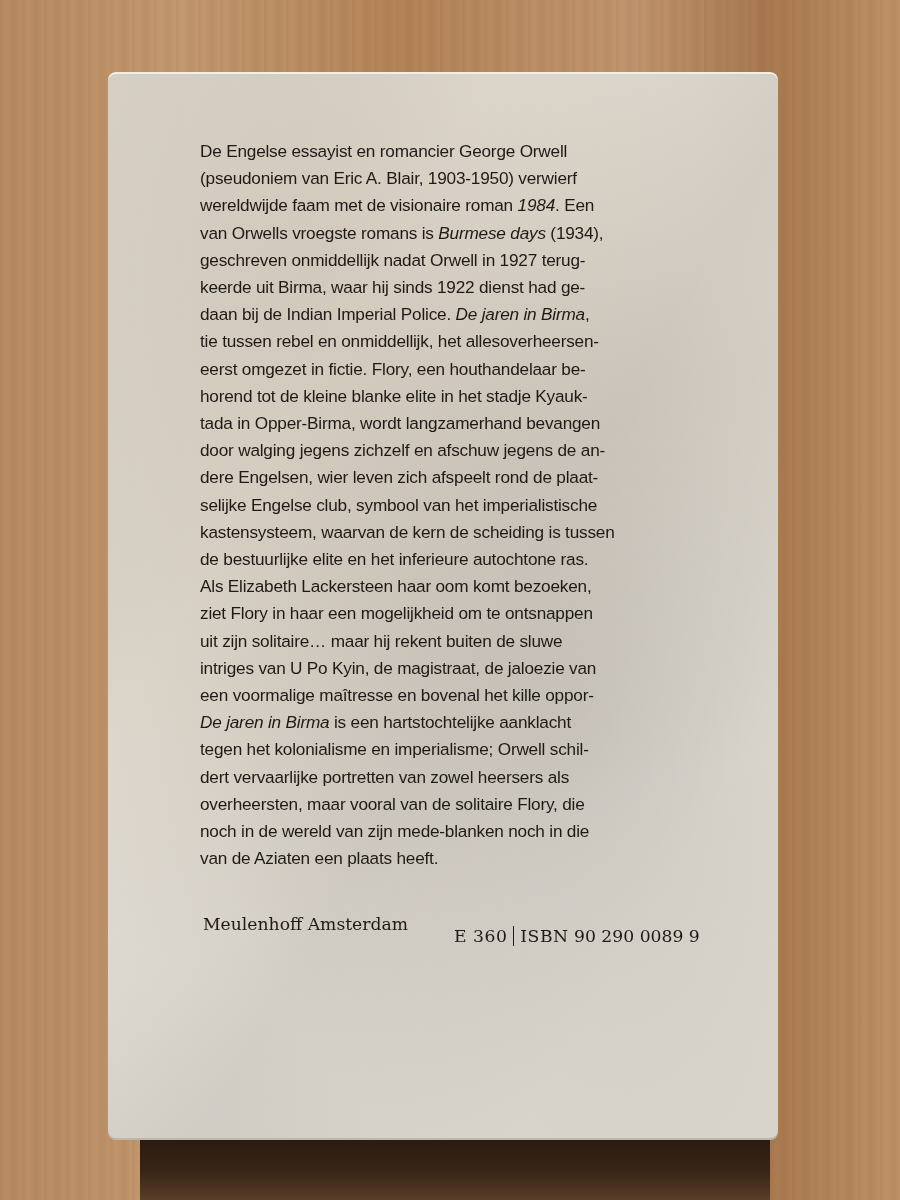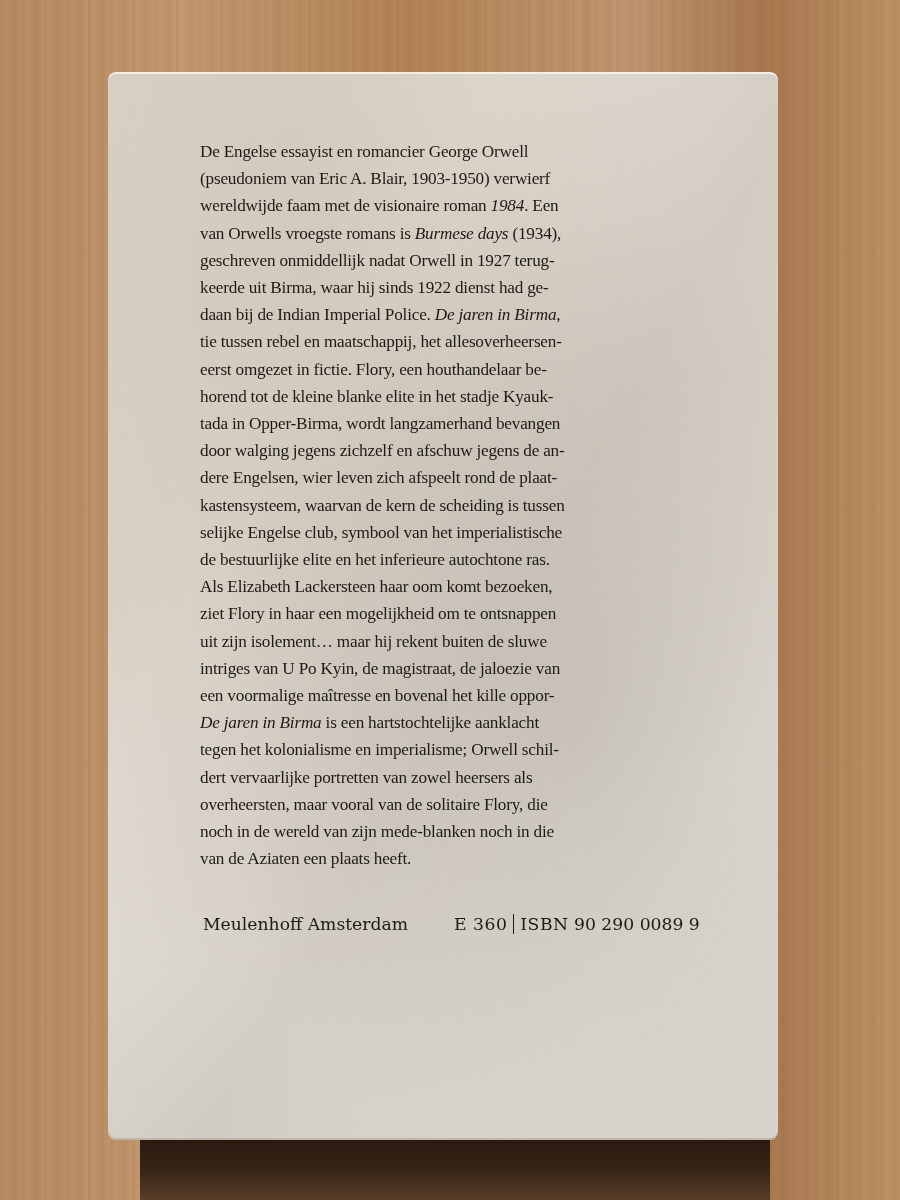--- a/index.html
+++ b/index.html
@@ -18,62 +18,62 @@
     border-radius: 8px;
     background:
       radial-gradient(ellipse at 30% 20%, rgba(200,190,175,0.6), rgba(0,0,0,0) 60%),
       radial-gradient(ellipse at 70% 60%, rgba(180,175,168,0.5), rgba(0,0,0,0) 55%),
       linear-gradient(120deg, rgba(140,130,120,0.12) 0%, rgba(0,0,0,0) 30%, rgba(130,125,120,0.15) 55%, rgba(0,0,0,0) 80%),
       linear-gradient(160deg, #e6e0d6 0%, #ddd7cc 40%, #e3ded6 70%, #d8d3cb 100%);
     box-shadow: 0 2px 0 #f2eee8 inset, 0 -2px 0 #bdb6ab inset;
   }
   .blurb {
     position: absolute; left: 92px; top: 66px; width: 520px;
-    font-family: Liberation Serif, serif;
+    font-family: Liberation Sans, sans-serif;
     font-size: 17.2px; line-height: 27.2px; color: #1e1a16;
     letter-spacing: -0.2px;
   }
   .blurb .line { display: block; white-space: nowrap; }
   .blurb em { font-style: italic; }
   .footer {
     position: absolute; left: 92px; top: 842px; width: 520px;
     font-family: "DejaVu Serif", serif; font-size: 17.2px; color: #1e1a16;
     white-space: nowrap;
   }
   .footer .publisher { position: absolute; left: 3px; top: 0; }
-  .footer .codes { position: absolute; left: 254px; top: 0; }
+  .footer .codes { position: absolute; left: 254px; top: 12px; }
   .footer .sc { font-variant: small-caps; letter-spacing: 0.5px; }
   .footer .sep { display: inline-block; width: 1px; height: 20px; background: #1e1a16; vertical-align: -4px; margin: 0 6px; }
 </style>
 </head>
 <body>
 
 <div class="shadow"></div>
 
 <div class="book">
   <div class="blurb" id="blurb">
       <span class="line">De Engelse essayist en romancier George Orwell</span>
       <span class="line">(pseudoniem van Eric A. Blair, 1903-1950) verwierf</span>
       <span class="line">wereldwijde faam met de visionaire roman <em>1984</em>. Een</span>
       <span class="line">van Orwells vroegste romans is <em>Burmese days</em> (1934),</span>
       <span class="line">geschreven onmiddellijk nadat Orwell in 1927 terug-</span>
       <span class="line">keerde uit Birma, waar hij sinds 1922 dienst had ge-</span>
       <span class="line">daan bij de Indian Imperial Police. <em>De jaren in Birma</em>,</span>
-      <span class="line">tie tussen rebel en maatschappij, het allesoverheersen-</span>
+      <span class="line">tie tussen rebel en onmiddellijk, het allesoverheersen-</span>
       <span class="line">eerst omgezet in fictie. Flory, een houthandelaar be-</span>
       <span class="line">horend tot de kleine blanke elite in het stadje Kyauk-</span>
       <span class="line">tada in Opper-Birma, wordt langzamerhand bevangen</span>
       <span class="line">door walging jegens zichzelf en afschuw jegens de an-</span>
       <span class="line">dere Engelsen, wier leven zich afspeelt rond de plaat-</span>
+      <span class="line">selijke Engelse club, symbool van het imperialistische</span>
       <span class="line">kastensysteem, waarvan de kern de scheiding is tussen</span>
-      <span class="line">selijke Engelse club, symbool van het imperialistische</span>
       <span class="line">de bestuurlijke elite en het inferieure autochtone ras.</span>
       <span class="line">Als Elizabeth Lackersteen haar oom komt bezoeken,</span>
       <span class="line">ziet Flory in haar een mogelijkheid om te ontsnappen</span>
-      <span class="line">uit zijn isolement… maar hij rekent buiten de sluwe</span>
+      <span class="line">uit zijn solitaire… maar hij rekent buiten de sluwe</span>
       <span class="line">intriges van U Po Kyin, de magistraat, de jaloezie van</span>
       <span class="line">een voormalige maîtresse en bovenal het kille oppor-</span>
       <span class="line"><em>De jaren in Birma</em> is een hartstochtelijke aanklacht</span>
       <span class="line">tegen het kolonialisme en imperialisme; Orwell schil-</span>
       <span class="line">dert vervaarlijke portretten van zowel heersers als</span>
       <span class="line">overheersten, maar vooral van de solitaire Flory, die</span>
       <span class="line">noch in de wereld van zijn mede-blanken noch in die</span>
       <span class="line">van de Aziaten een plaats heeft.</span>
     </div>
   <div class="footer">

